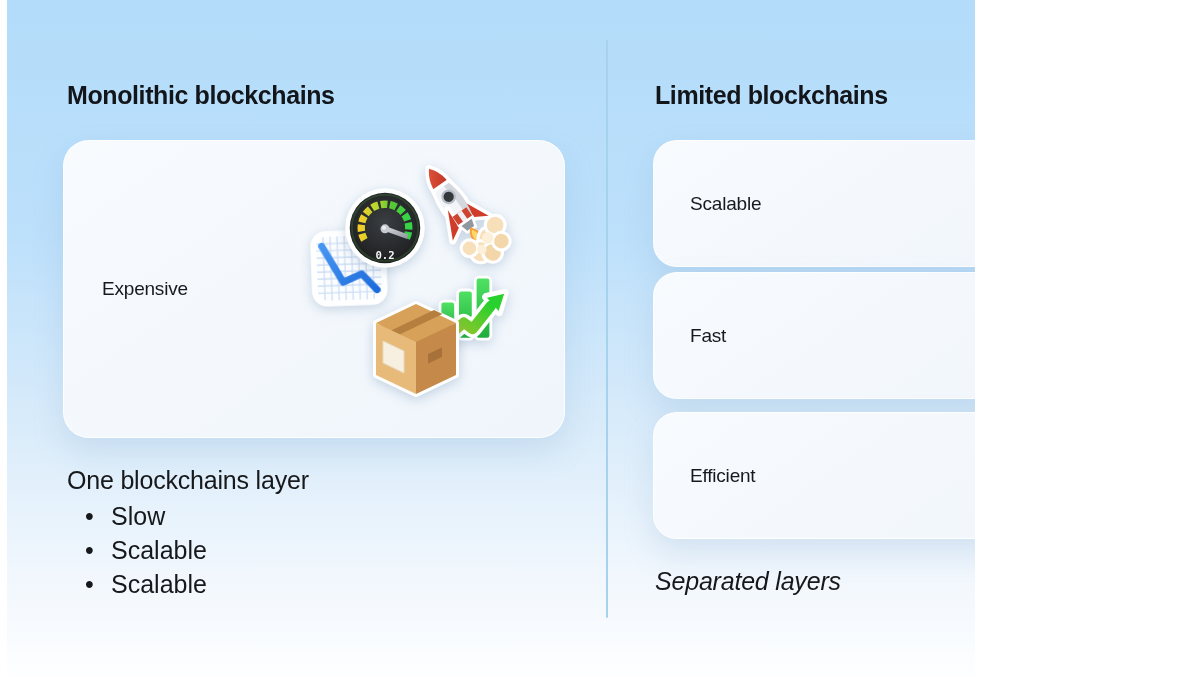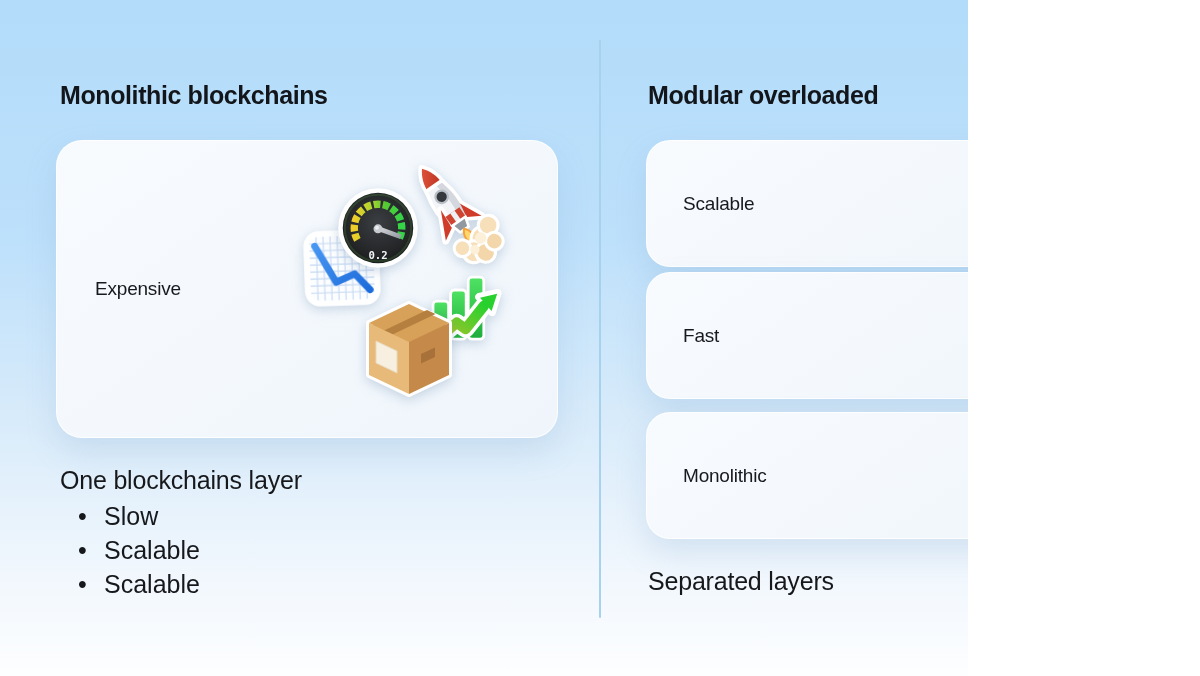--- a/index.html
+++ b/index.html
@@ -1,18 +1,18 @@
 <!DOCTYPE html>
 <html><head>
 <meta charset="utf-8">
 <style>
   html,body{margin:0;padding:0;}
   body{width:1200px;height:676px;font-family:"Liberation Sans","DejaVu Sans",sans-serif;}
   .canvas{position:relative;width:968px;height:676px;overflow:hidden;
-    background:linear-gradient(180deg,#b2dcfa 0%,#bde0fb 35%,#d8ebfa 62%,#f1f7fd 85%,#fdfeff 100%);}
+    background:linear-gradient(180deg,#b2dcfa 0%,#bde0fb 35%,#d8ebfa 62%,#f1f7fd 85%,#fdfeff 100%);margin-left:7px;}
   .divider{position:absolute;left:599px;top:40px;width:2px;height:578px;background:#a6d2ee;border-radius:2px;}
   .heading{position:absolute;font-size:25px;font-weight:700;color:#121519;letter-spacing:-0.4px;}
   .heading.left{left:60px;top:81px;}
   .heading.right{left:648px;top:81px;}
   .card{position:absolute;background:linear-gradient(145deg,#f8fbfe 0%,#eff5fb 100%);
     border:1px solid rgba(255,255,255,0.85);
     box-shadow:0 14px 30px rgba(125,165,205,0.22);}
   .card.mono{left:56px;top:140px;width:500px;height:296px;border-radius:26px;}
   .card.mod{left:646px;width:497px;height:125px;border-radius:24px;}
   .card.mod.c1{top:140px;} .card.mod.c2{top:272px;} .card.mod.c3{top:412px;}
@@ -22,21 +22,21 @@
   .card-icon{position:absolute;right:31px;top:50%;transform:translateY(-50%);width:82px;height:82px;}
   .sticker{filter:drop-shadow(0 3px 6px rgba(90,125,165,0.30));}
   .cluster-icon{position:absolute;}
   .ic-chartdown{left:246px;top:88px;width:78px;height:78px;transform:rotate(-2deg);}
   .ic-gauge{left:280px;top:46px;width:82px;height:82px;}
   .ic-rocket{left:344px;top:14px;width:104px;height:118px;}
   .ic-bars{left:370px;top:128px;width:82px;height:80px;}
   .ic-package{left:302px;top:158px;width:100px;height:100px;}
   .summary{position:absolute;font-size:25px;font-weight:400;color:#16181b;letter-spacing:-0.2px;}
   .summary.left{left:60px;top:466px;}
-  .summary.right{left:648px;top:567px;}
+  .summary.right{left:648px;top:567px;font-style:italic;}
   .bullet-list{position:absolute;left:78px;top:499px;margin:0;padding:0;list-style:none;}
   .bullet-list li{position:relative;padding-left:26px;font-size:25px;line-height:34px;color:#16181b;}
   .bullet-list li .dot{position:absolute;left:0;top:0;font-size:25px;line-height:34px;color:#16181b;}
   .gauge-value-text{font-family:"DejaVu Sans Mono","Liberation Mono",monospace;font-weight:600;}
 </style>
 </head>
 <body>
 
 <div class="canvas">
 
@@ -162,21 +162,21 @@
   </div>
 
   <div class="summary left">One blockchains layer</div>
 
   <ul class="bullet-list">
     <li><span class="dot">•</span><span>Slow</span></li>
     <li><span class="dot">•</span><span>Scalable</span></li>
     <li><span class="dot">•</span><span>Scalable</span></li>
   </ul>
 
-  <div class="heading right">Modular overloaded</div>
+  <div class="heading right">Limited blockchains</div>
 
   <div class="card mod c1">
     <div class="card-label">Scalable</div>
     <svg class="card-icon sticker" viewBox="0 0 100 100">
       <defs>
         <linearGradient id="upGrad" x1="0" y1="1" x2="1" y2="0">
           <stop offset="0%" stop-color="#57aef7"></stop>
             <stop offset="100%" stop-color="#176fe0"></stop>
         </linearGradient>
         <clipPath id="upClip">
@@ -217,21 +217,21 @@
       <circle cx="50" cy="50" r="40.5" fill="none" stroke="rgba(90,170,70,0.22)" stroke-width="2.5"></circle>
       <path d="M 24.9 64.5 A 29 29 0 1 1 75.1 64.5" fill="none" stroke="url(#gB-arc)" stroke-width="9" stroke-dasharray="8.1 2.95"></path>
       <polygon points="50,47.5 78.5,58 77,63.5 49,53.5" fill="url(#gB-needle)"></polygon>
       <circle cx="50" cy="51" r="5.5" fill="#c7cbd0"></circle>
       <circle cx="48.8" cy="49.8" r="2.4" fill="#eceef0"></circle>
       <text class="gauge-value-text" x="50" y="88" text-anchor="middle" font-size="13" fill="#f2f4f6">0.2</text>
     </svg>
   </div>
 
   <div class="card mod c3">
-    <div class="card-label">Monolithic</div>
+    <div class="card-label">Efficient</div>
     <svg class="card-icon sticker" viewBox="0 0 100 100">
       <defs>
         <linearGradient id="barGradB" x1="0" y1="0" x2="0" y2="1">
           <stop offset="0%" stop-color="#4ee162"></stop>
             <stop offset="100%" stop-color="#1fae3c"></stop>
         </linearGradient>
         <linearGradient id="arrowGradB" x1="0" y1="1" x2="1" y2="0">
           <stop offset="0%" stop-color="#ddce1c"></stop>
             <stop offset="40%" stop-color="#7ec82a"></stop>
             <stop offset="100%" stop-color="#28d12e"></stop>

